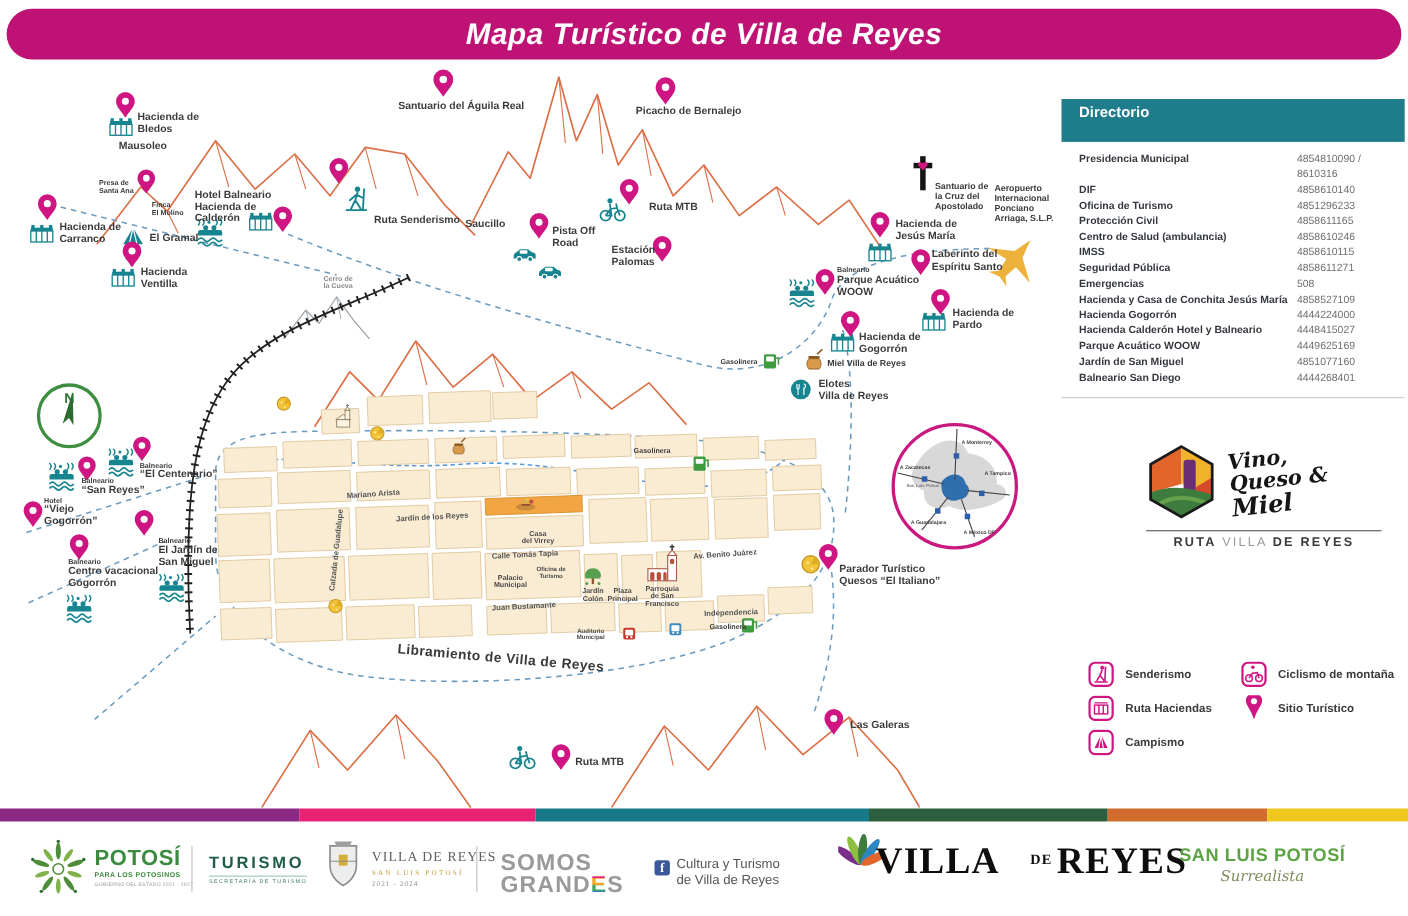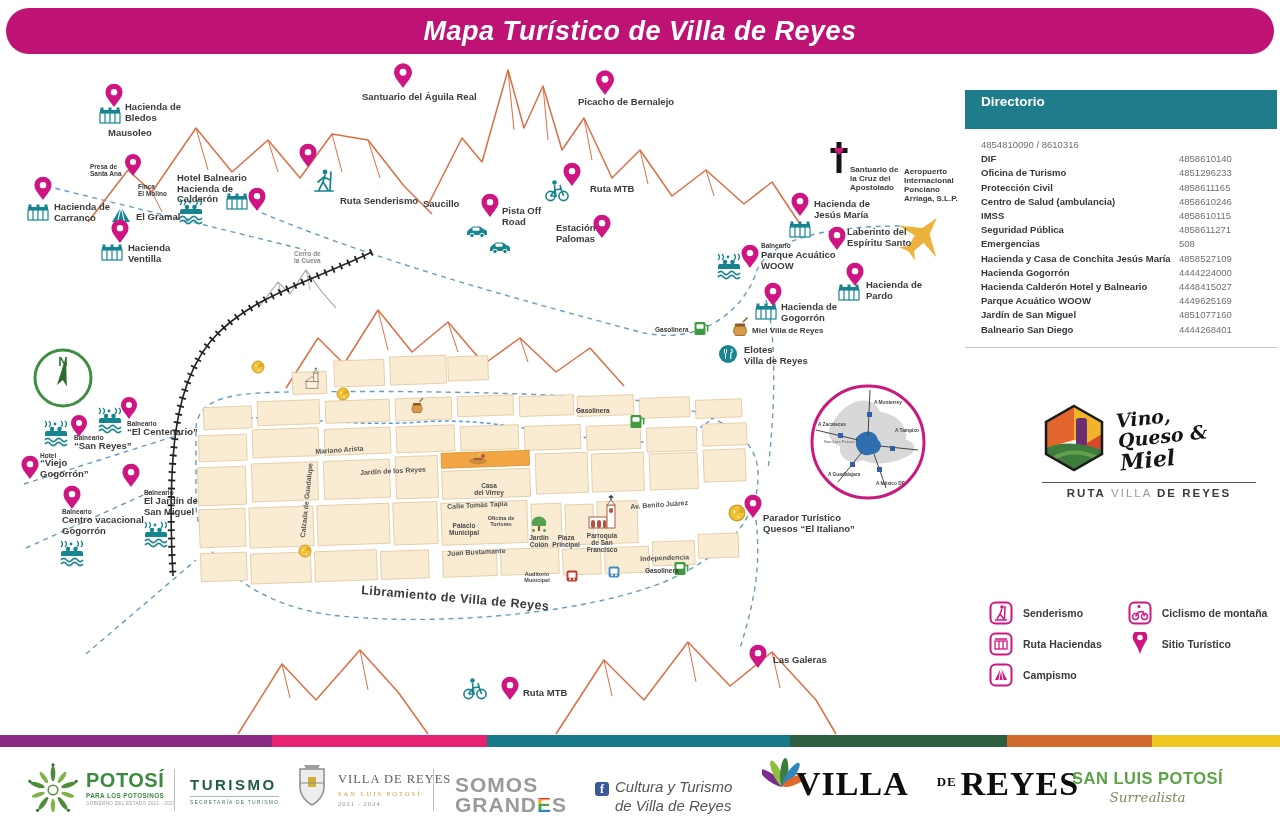--- a/index.html
+++ b/index.html
@@ -43,21 +43,21 @@
   .vdivider{width:1px;height:42px;background:#BFBFBF;}
   .turismo-name{font-size:15px;font-weight:bold;color:#1F5C44;letter-spacing:2.5px;line-height:1;}
   .turismo-sub{font-size:5px;color:#3F7D5F;letter-spacing:1.2px;margin-top:4px;border-top:1px solid #9FC3AE;padding-top:2px;}
   .ayto{font-family:"Liberation Serif",serif;}
   .ayto-l1{font-size:12.5px;color:#5F5F5F;letter-spacing:1px;}
   .ayto-l2{font-size:6.5px;color:#C9A23C;letter-spacing:2px;margin-top:3px;}
   .ayto-l3{font-size:6.5px;color:#8F8F8F;letter-spacing:1px;margin-top:3px;}
   .somos{font-size:21px;font-weight:bold;color:#9A9A9A;letter-spacing:1px;line-height:.95;}
   .somos-e{background:linear-gradient(180deg,#E5246E 0 25%,#F5A623 25% 50%,#41A85A 50% 75%,#2E86C1 75% 100%);-webkit-background-clip:text;background-clip:text;color:transparent;}
   .fb-badge{width:14px;height:14px;background:#3B5998;border-radius:3px;color:#fff;font-family:"Liberation Serif",serif;font-weight:bold;font-size:12px;text-align:center;line-height:14px;}
-  .fb-text{font-size:15px;color:#555;line-height:1.25;font-style:italic;}
+  .fb-text{font-size:12px;color:#555;line-height:1.25;}
   .brand{font-family:"Liberation Serif",serif;color:#0D0D0D;white-space:nowrap;}
   .brand .big{font-size:34px;font-weight:bold;letter-spacing:1px;}
   .brand .small{font-size:13px;font-weight:bold;vertical-align:9px;letter-spacing:1px;margin-left:24px;}
   .slp-name{font-size:16.5px;font-weight:bold;color:#5BA345;letter-spacing:.5px;white-space:nowrap;}
   .slp-slogan{font-family:"DejaVu Serif",serif;font-style:italic;font-size:13.5px;color:#7D8C5A;text-align:center;margin-top:1px;}
 </style>
 </head>
 <body>
 
 <svg id="mapsvg" width="1280" height="735" viewBox="0 0 1280 735">
@@ -463,20 +463,21 @@
 de San
 Francisco</div>
   <div class="place place-xs" style="left:518px;top:571px;width:38px">Auditorio
 Municipal</div>
 </div>
 
 <div class="panel" style="top:90px">
   <div class="panel-header">Directorio</div>
   <div class="dir-list">
     <div class="dir-row">
+        <span class="dir-name">Presidencia Municipal</span>
         <span class="dir-phone">4854810090 / 8610316</span>
       </div>
     <div class="dir-row">
         <span class="dir-name">DIF</span>
         <span class="dir-phone">4858610140</span>
       </div>
     <div class="dir-row">
         <span class="dir-name">Oficina de Turismo</span>
         <span class="dir-phone">4851296233</span>
       </div>

